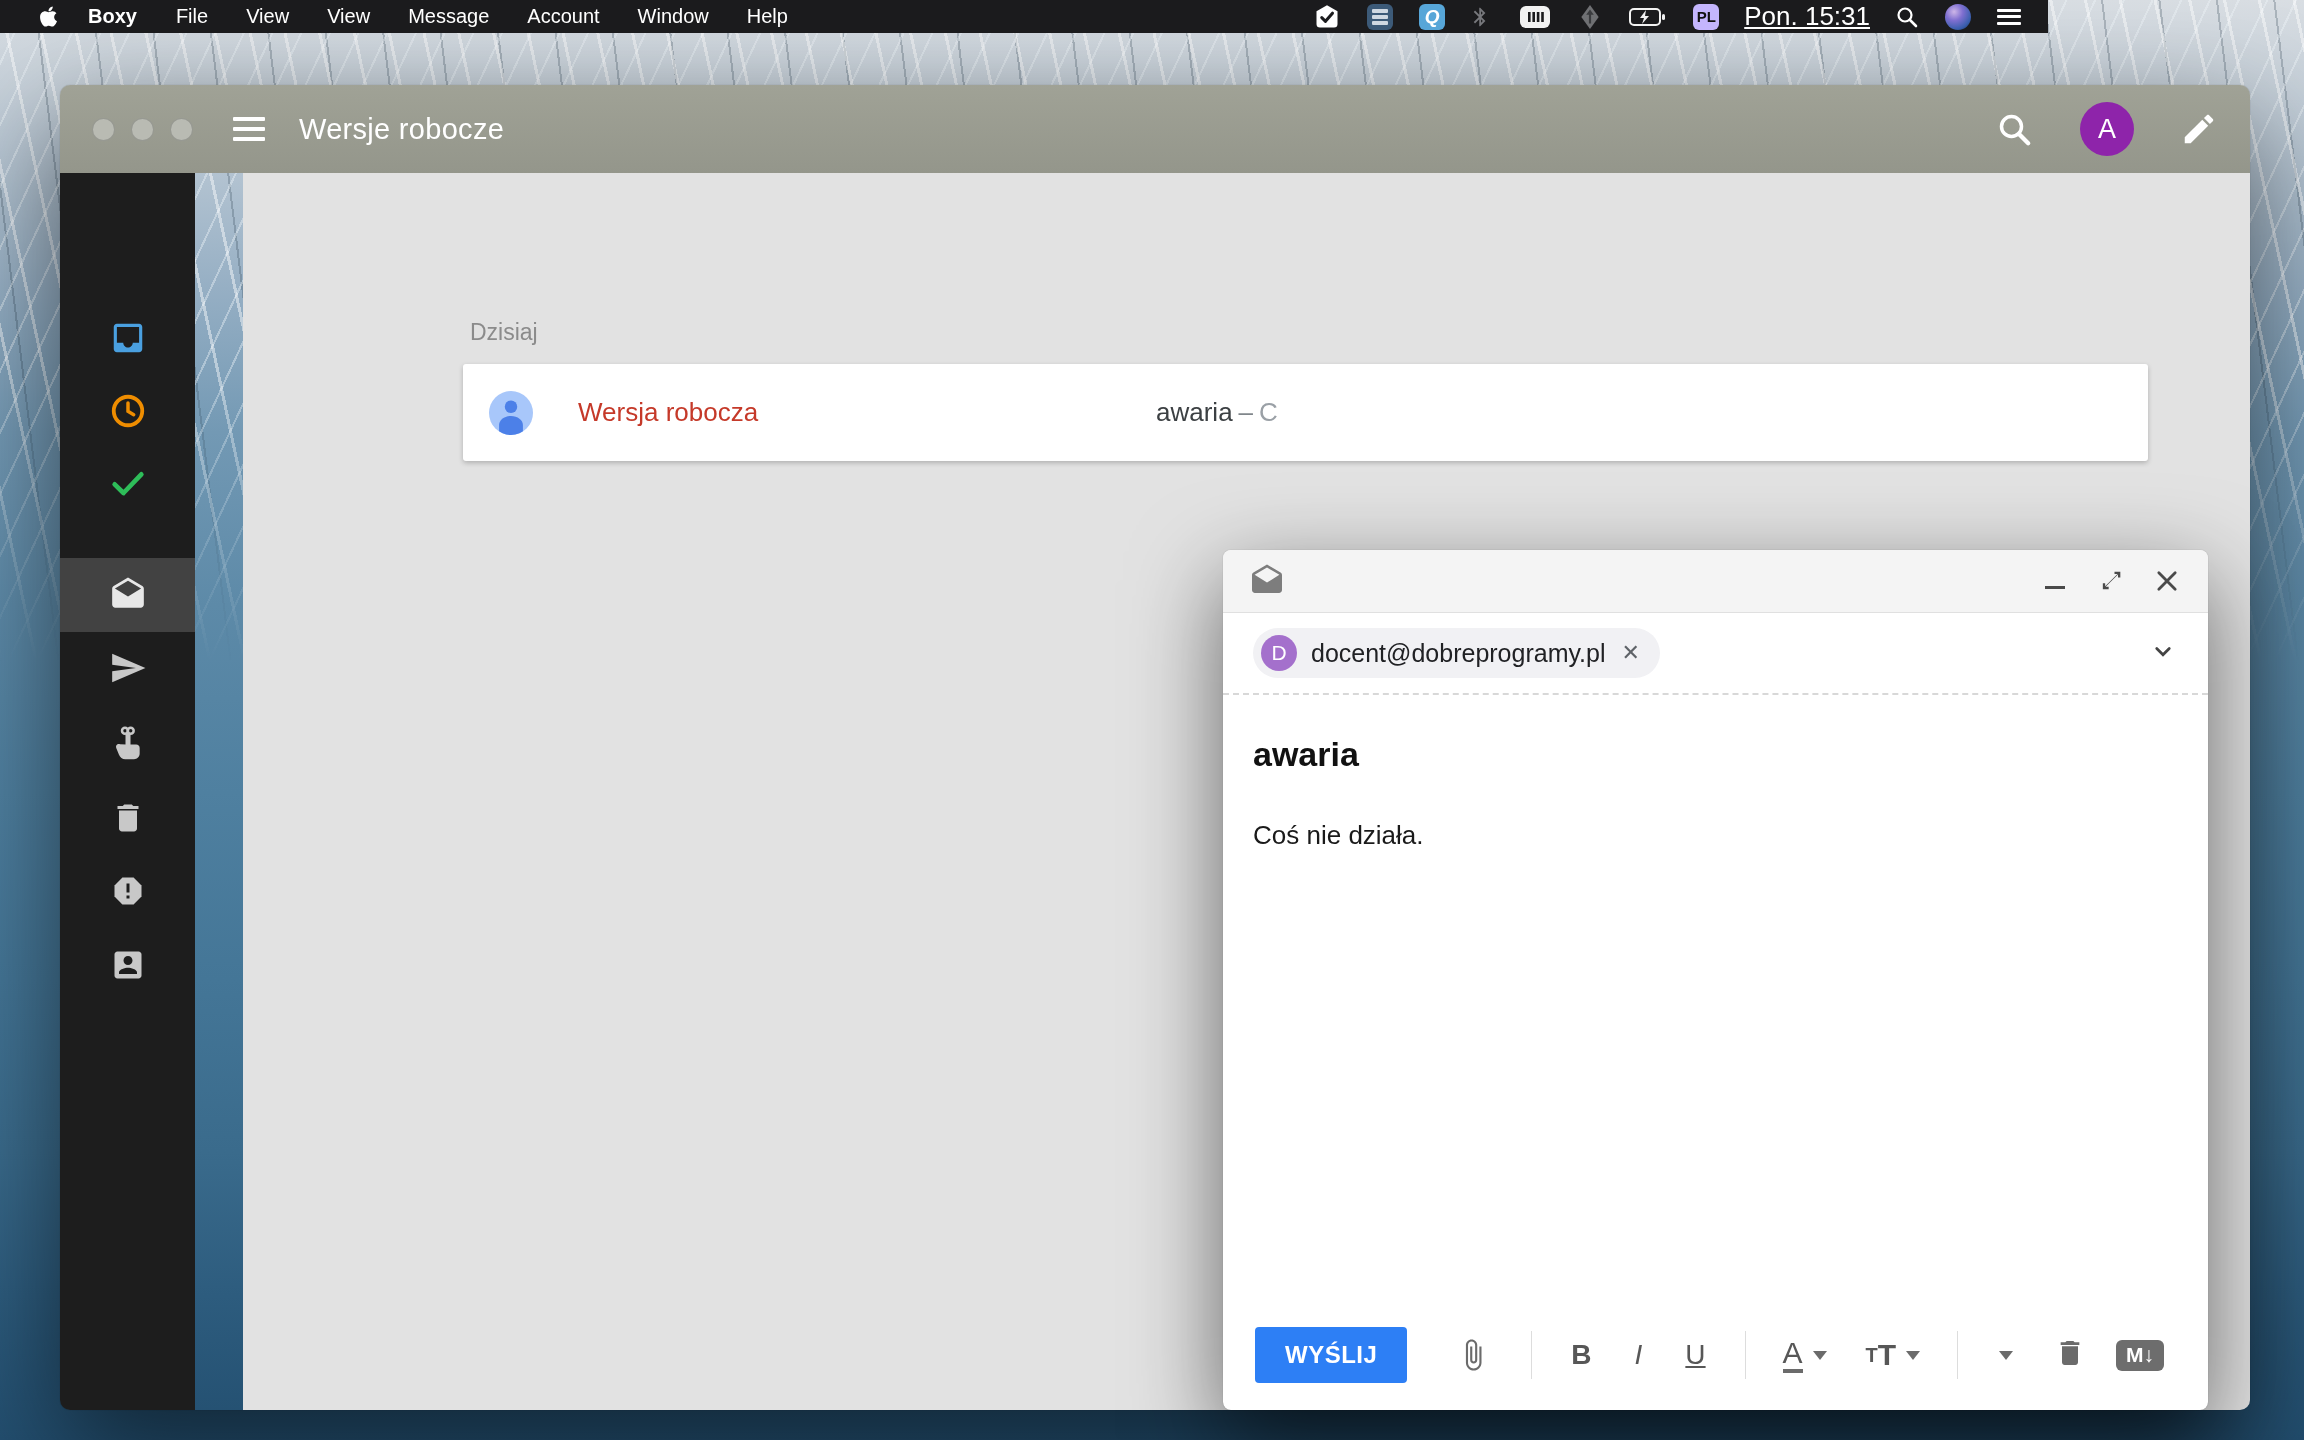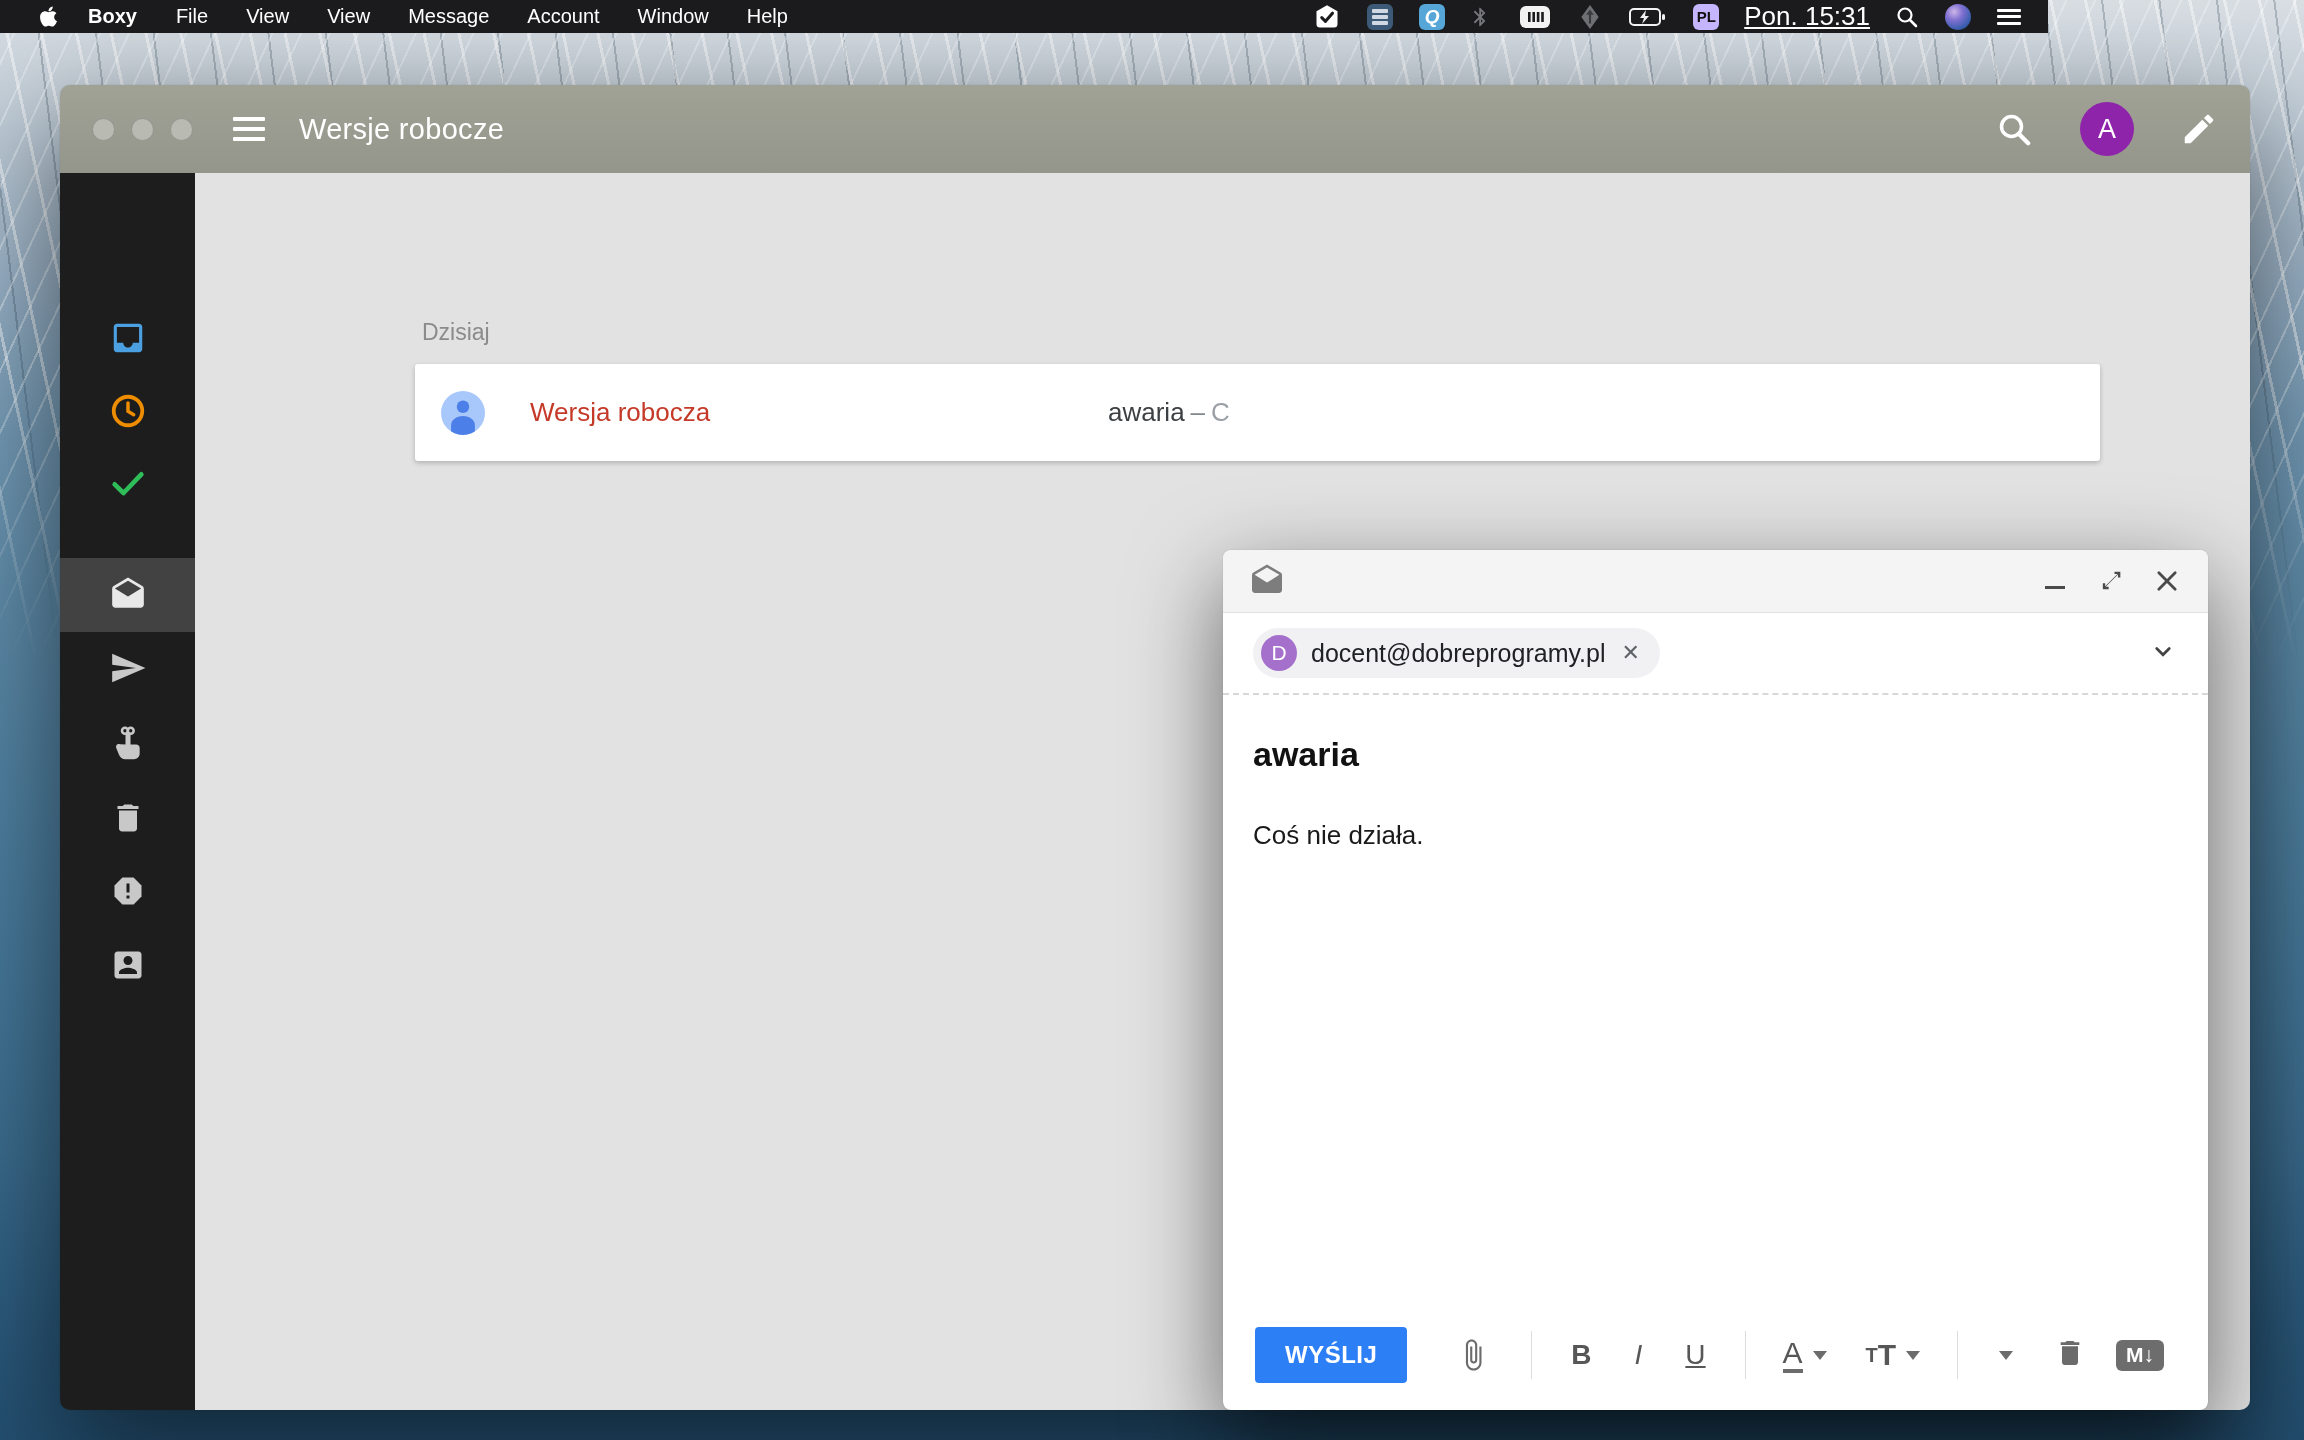--- a/index.html
+++ b/index.html
@@ -69,21 +69,21 @@
     display:flex; align-items:center; justify-content:center; font-size:27px; }
 
   #winbody { flex:1; display:flex; min-height:0; }
 
   
   #sidebar { width:135px; background:#1d1d1d; position:relative; flex:0 0 auto; }
   .sbitem { position:absolute; left:0; width:135px; height:74px; display:flex; align-items:center; justify-content:center; }
   .sbitem.selected { background:#424242; }
 
   
-  #content { flex:1; background:#e2e2e2; position:relative; }
+  #content { flex:1; background:#e2e2e2; position:relative;margin-left:48px; }
   .section-label { position:absolute; left:227px; top:146px; font-size:23px; color:#8b8b8b; }
   .mailcard {
     position:absolute; left:220px; top:191px; width:1685px; height:97px;
     background:#fff; border-radius:3px; box-shadow:0 2px 5px rgba(0,0,0,.22);
     display:flex; align-items:center;
   }
   .mailcard .mavatar { width:44px; height:44px; border-radius:50%; background:#a8c7fa; margin-left:26px;
     display:flex; align-items:flex-end; justify-content:center; overflow:hidden; }
   .mailcard .sender { color:#c53929; font-size:26px; margin-left:45px; }
   .mailcard .subjwrap { position:absolute; left:693px; font-size:26px; color:#3c4043; }

